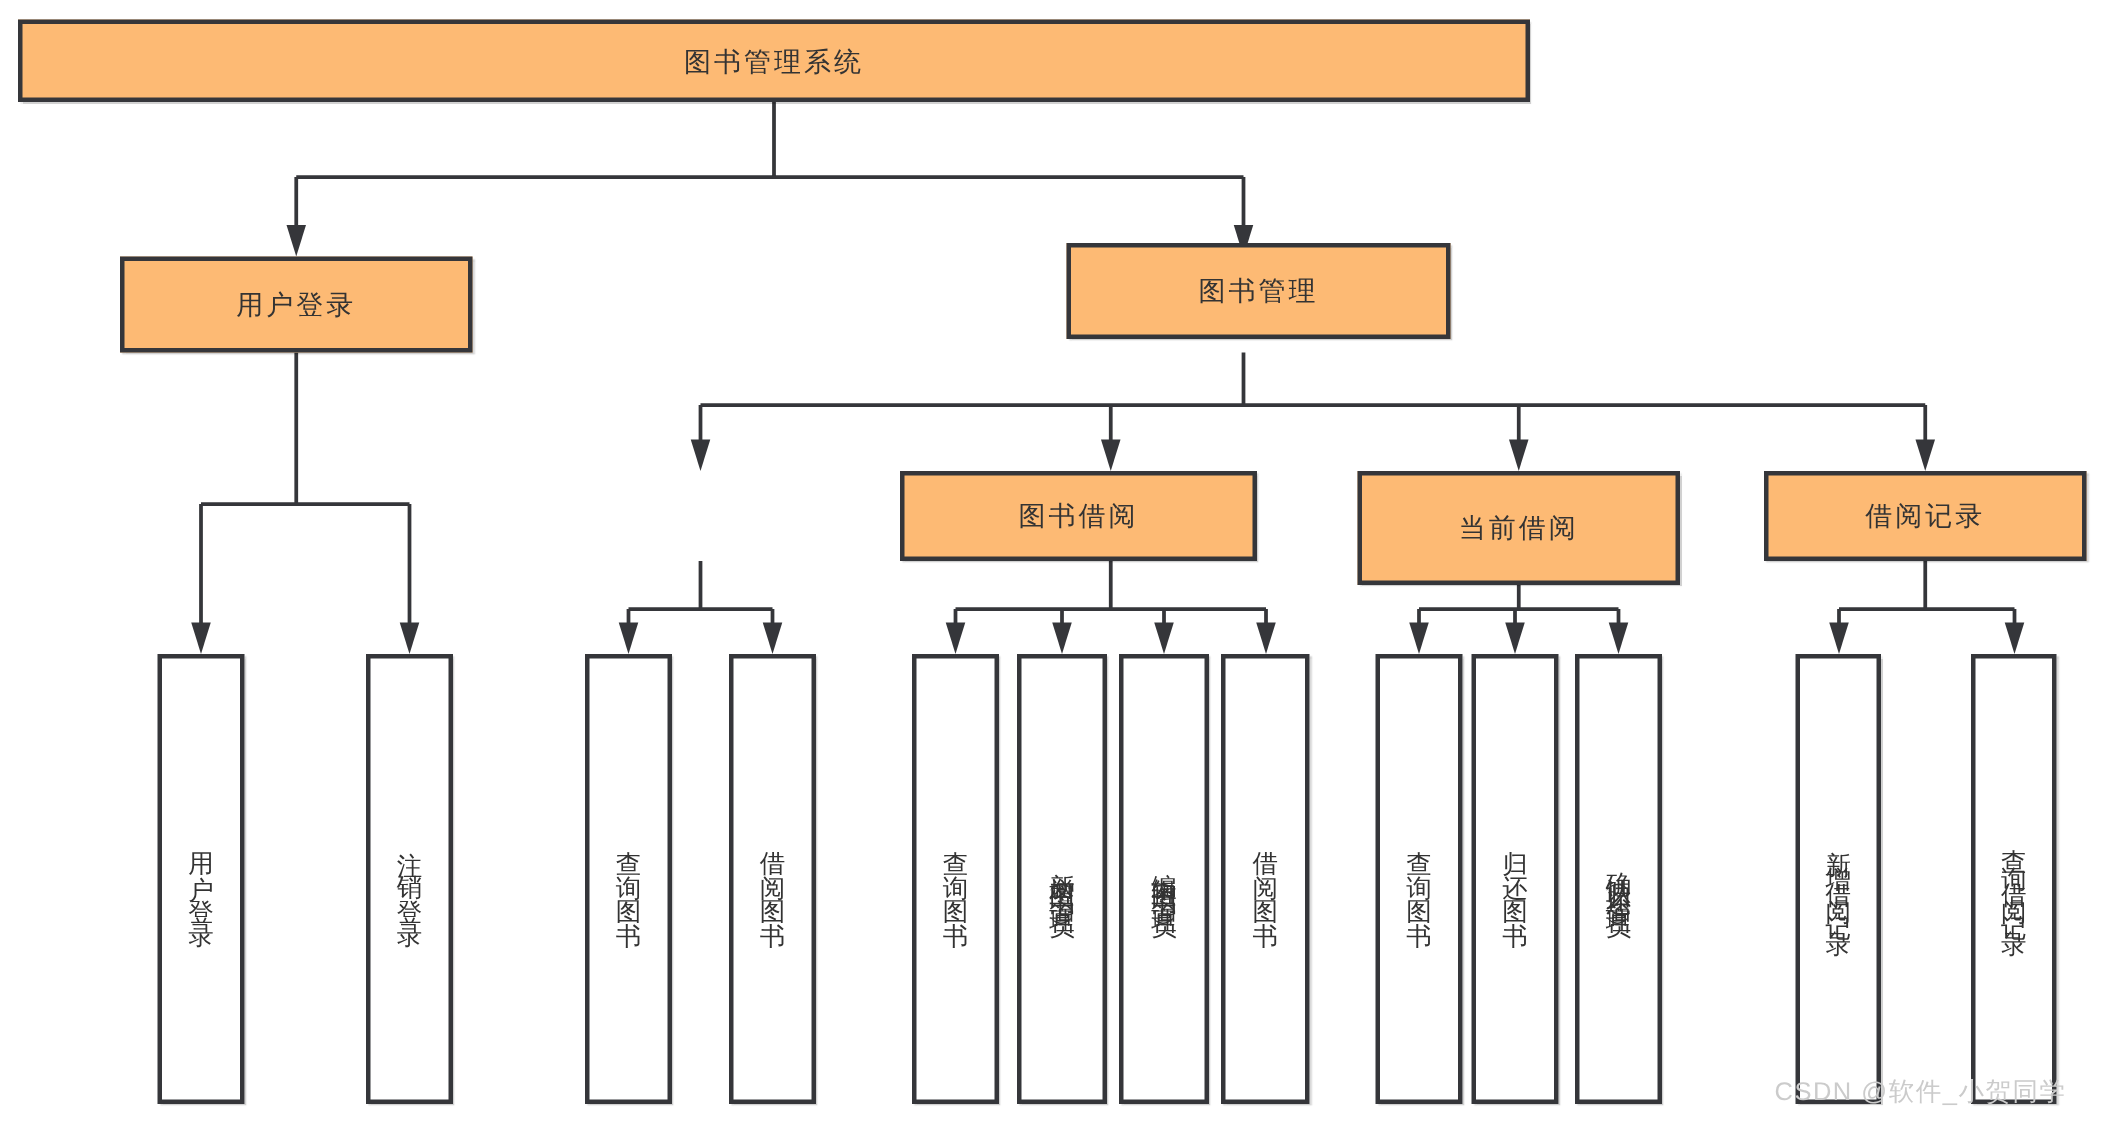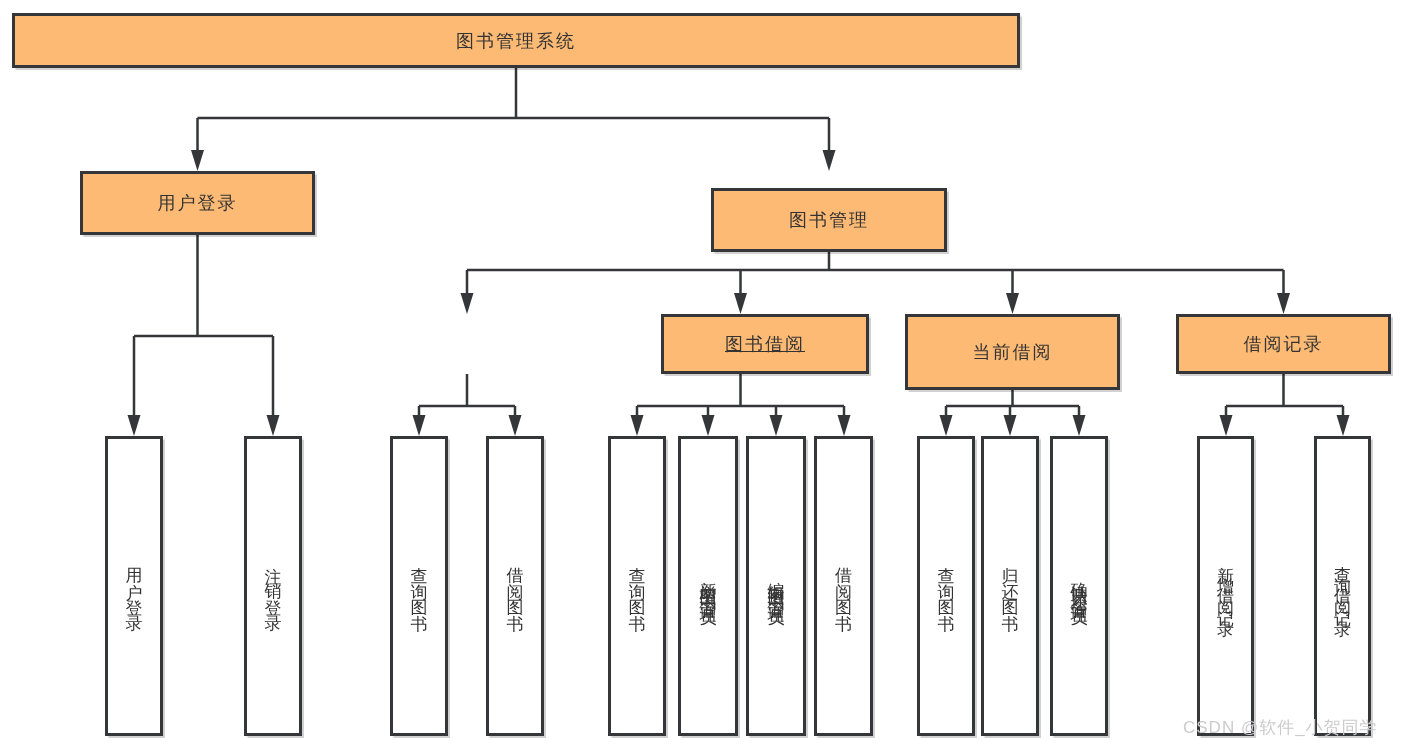--- a/index.html
+++ b/index.html
@@ -116,23 +116,23 @@
     <polygon points="1072.5,415 1085.5,415 1079,436"></polygon>
 
     <path d="M1283.5,374 V406 M1226,406 H1343 M1226,406 V418 M1343,406 V418"></path>
     <polygon points="1219.5,415 1232.5,415 1226,436"></polygon>
     <polygon points="1336.5,415 1349.5,415 1343,436"></polygon>
   </svg>
 
   <div class="hbox" style="left:12px; top:13px; width:1008px; height:55px;">图书管理系统</div>
 
   <div class="hbox" style="left:80px; top:171px; width:235px; height:64px;">用户登录</div>
-  <div class="hbox" style="left:711px; top:188px; width:236px; height:64px;">图书管理</div>
+  <div class="hbox" style="left:711px; top:162px; width:256px; height:64px;">图书管理</div>
 
-  <div class="hbox" style="left:661px; top:314px; width:208px; height:60px;text-decoration:underline;">图书借阅</div>
+  <div class="hbox" style="left:600px; top:314px; width:238px; height:60px;">图书借阅</div>
   <div class="hbox" style="left:905px; top:314px; width:215px; height:76px;">当前借阅</div>
   <div class="hbox" style="left:1176px; top:314px; width:215px; height:60px;">借阅记录</div>
 
   <div class="vbox" style="left:105px; width:58px;">
     <span class="vtext">用户登录</span>
   </div>
   <div class="vbox" style="left:244px; width:58px;">
     <span class="vtext">注销登录</span>
   </div>
 

